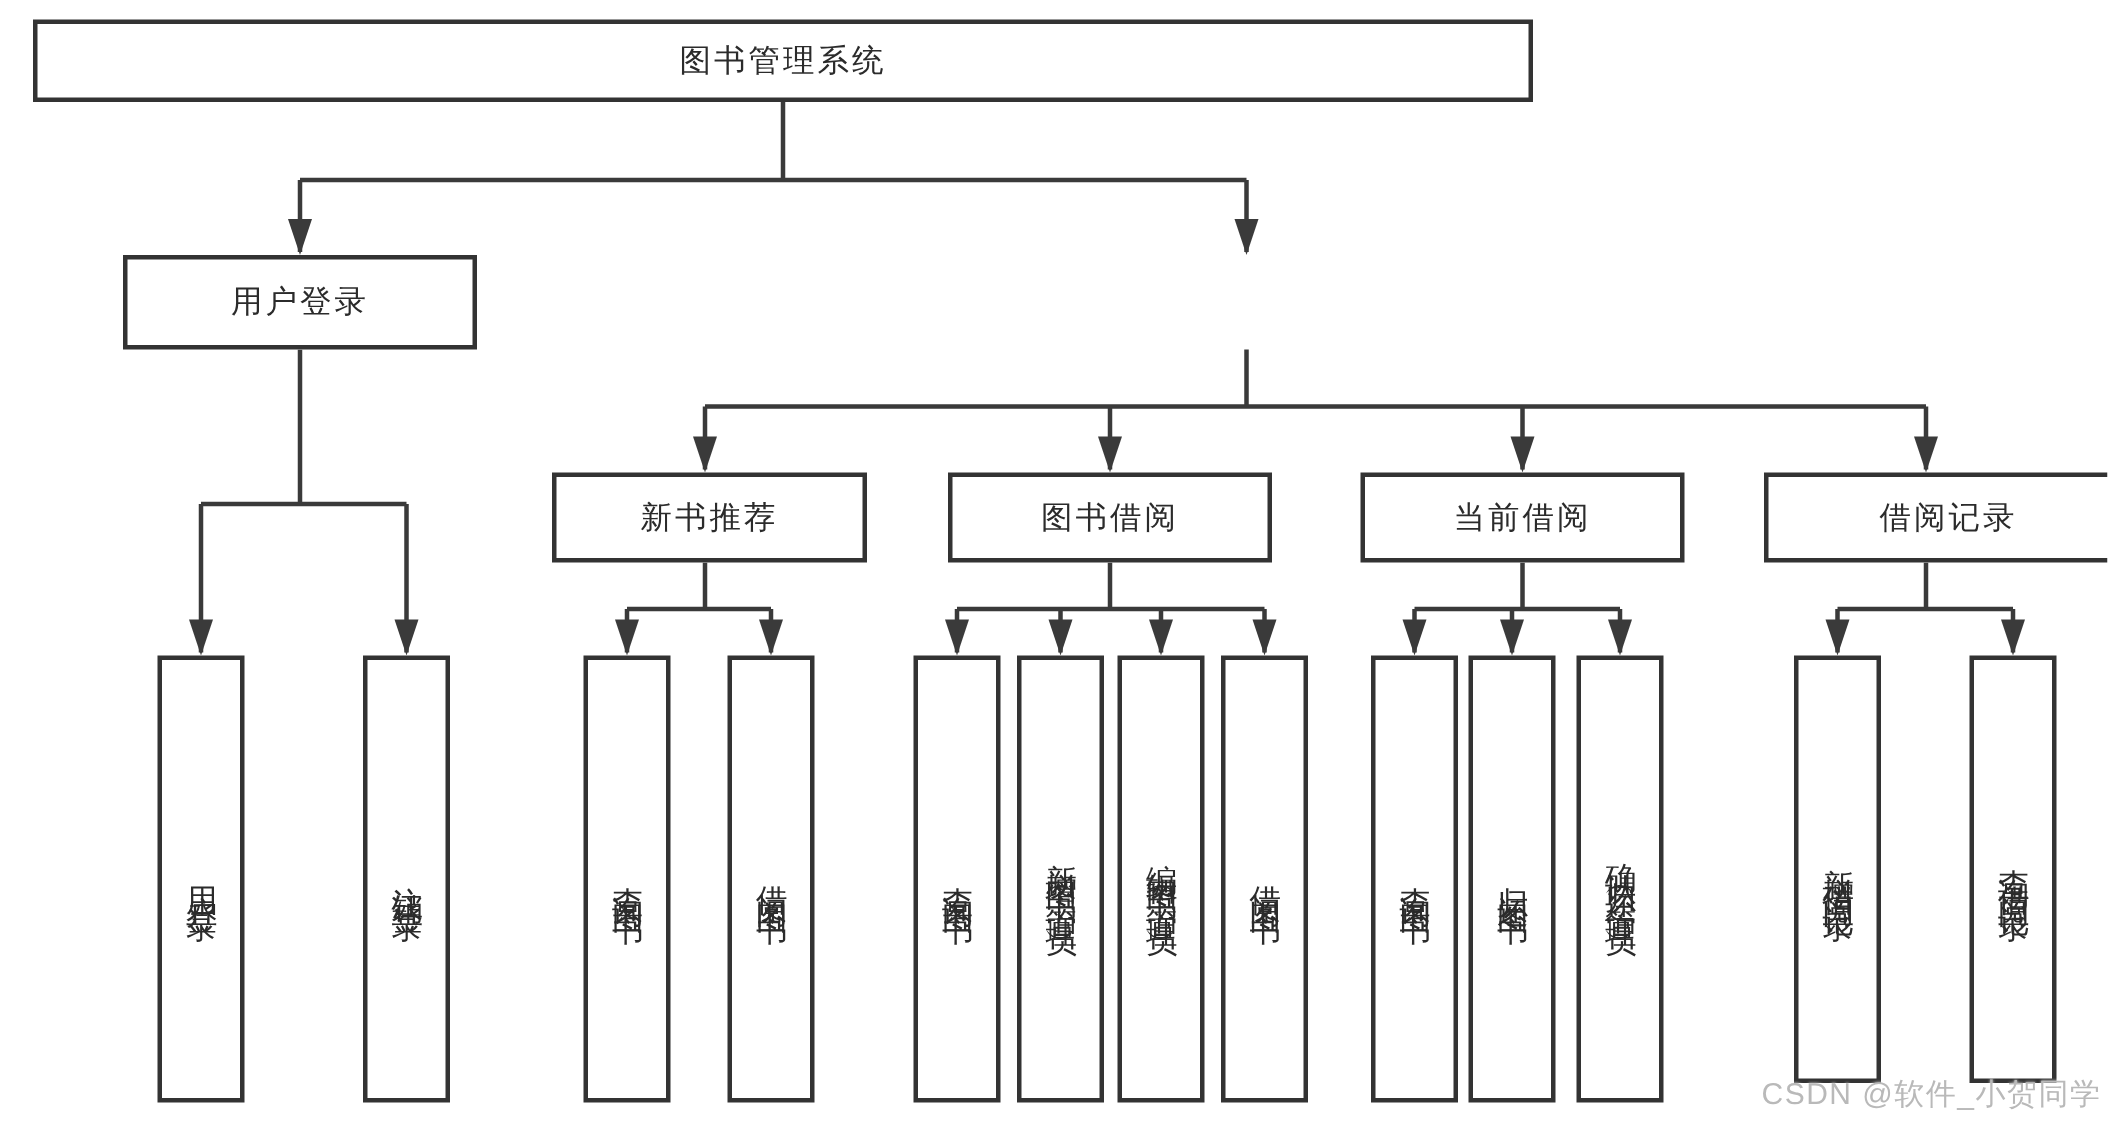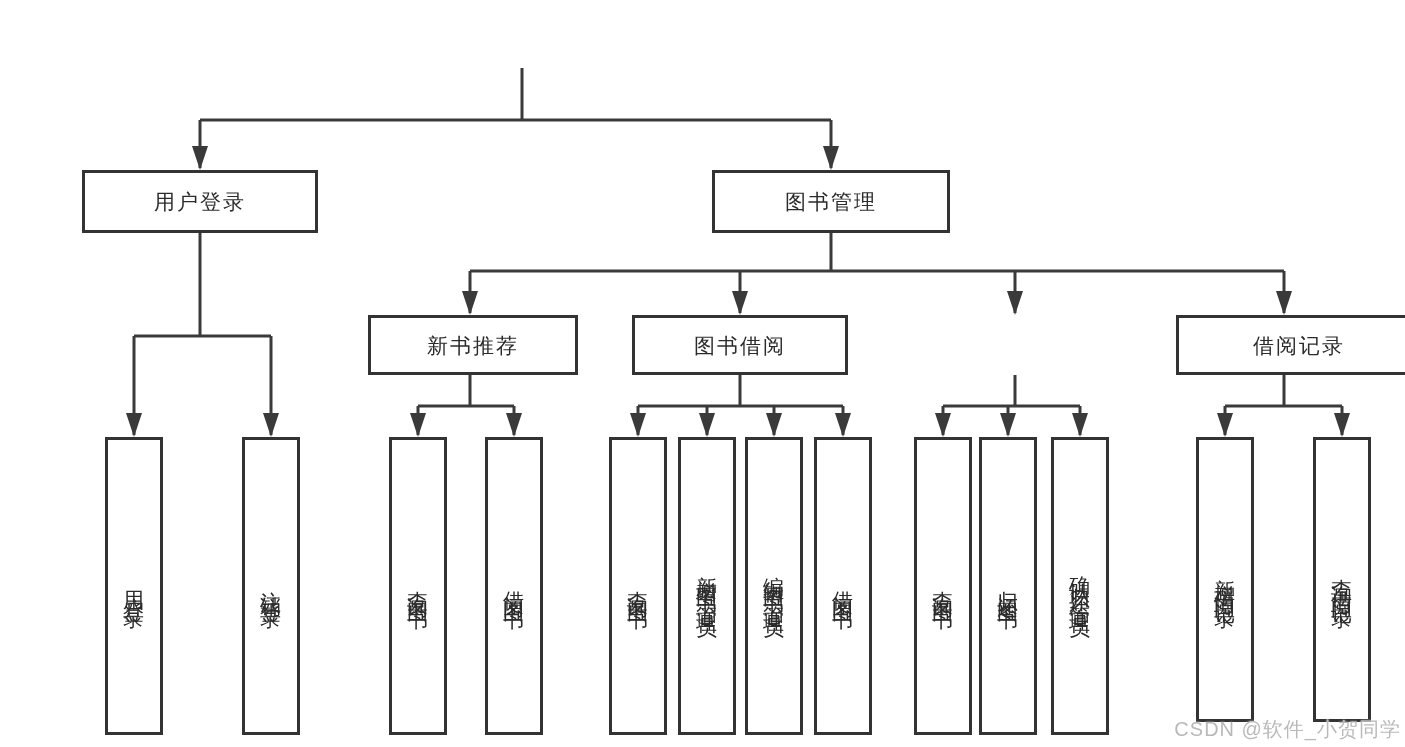--- a/index.html
+++ b/index.html
@@ -81,33 +81,36 @@
       <polygon points="774,437 766,413 782,413"></polygon>
       <polygon points="843,437 835,413 851,413"></polygon>
       <polygon points="943,437 935,413 951,413"></polygon>
       <polygon points="1008,437 1000,413 1016,413"></polygon>
       <polygon points="1080,437 1072,413 1088,413"></polygon>
       <polygon points="1225,437 1217,413 1233,413"></polygon>
       <polygon points="1342,437 1334,413 1350,413"></polygon>
     </g>
   </svg>
 
+  <div class="box h" style="left:22px; top:13px; width:1000px; height:55px">
+    <span>图书管理系统</span>
+  </div>
 
   <div class="box h" style="left:82px; top:170px; width:236px; height:63px">
     <span>用户登录</span>
-  </div>
-  <div class="box h" style="left:712px; top:170px; width:238px; height:63px">
-    <span>图书管理</span>
   </div>
 
   <div class="box h" style="left:632px; top:315px; width:216px; height:60px">
     <span>图书借阅</span>
   </div>
   <div class="box h" style="left:368px; top:315px; width:210px; height:60px">
     <span>新书推荐</span>
+  </div>
+  <div class="box h" style="left:907px; top:315px; width:216px; height:60px">
+    <span>当前借阅</span>
   </div>
   <div class="box h" style="left:1176px; top:315px; width:246px; height:60px">
     <span>借阅记录</span>
   </div>
 
   <div class="box v" style="left:105px; top:437px; width:58px; height:298px">
     <span>用户登录</span>
   </div>
   <div class="box v" style="left:242px; top:437px; width:58px; height:298px">
     <span>注销登录</span>

